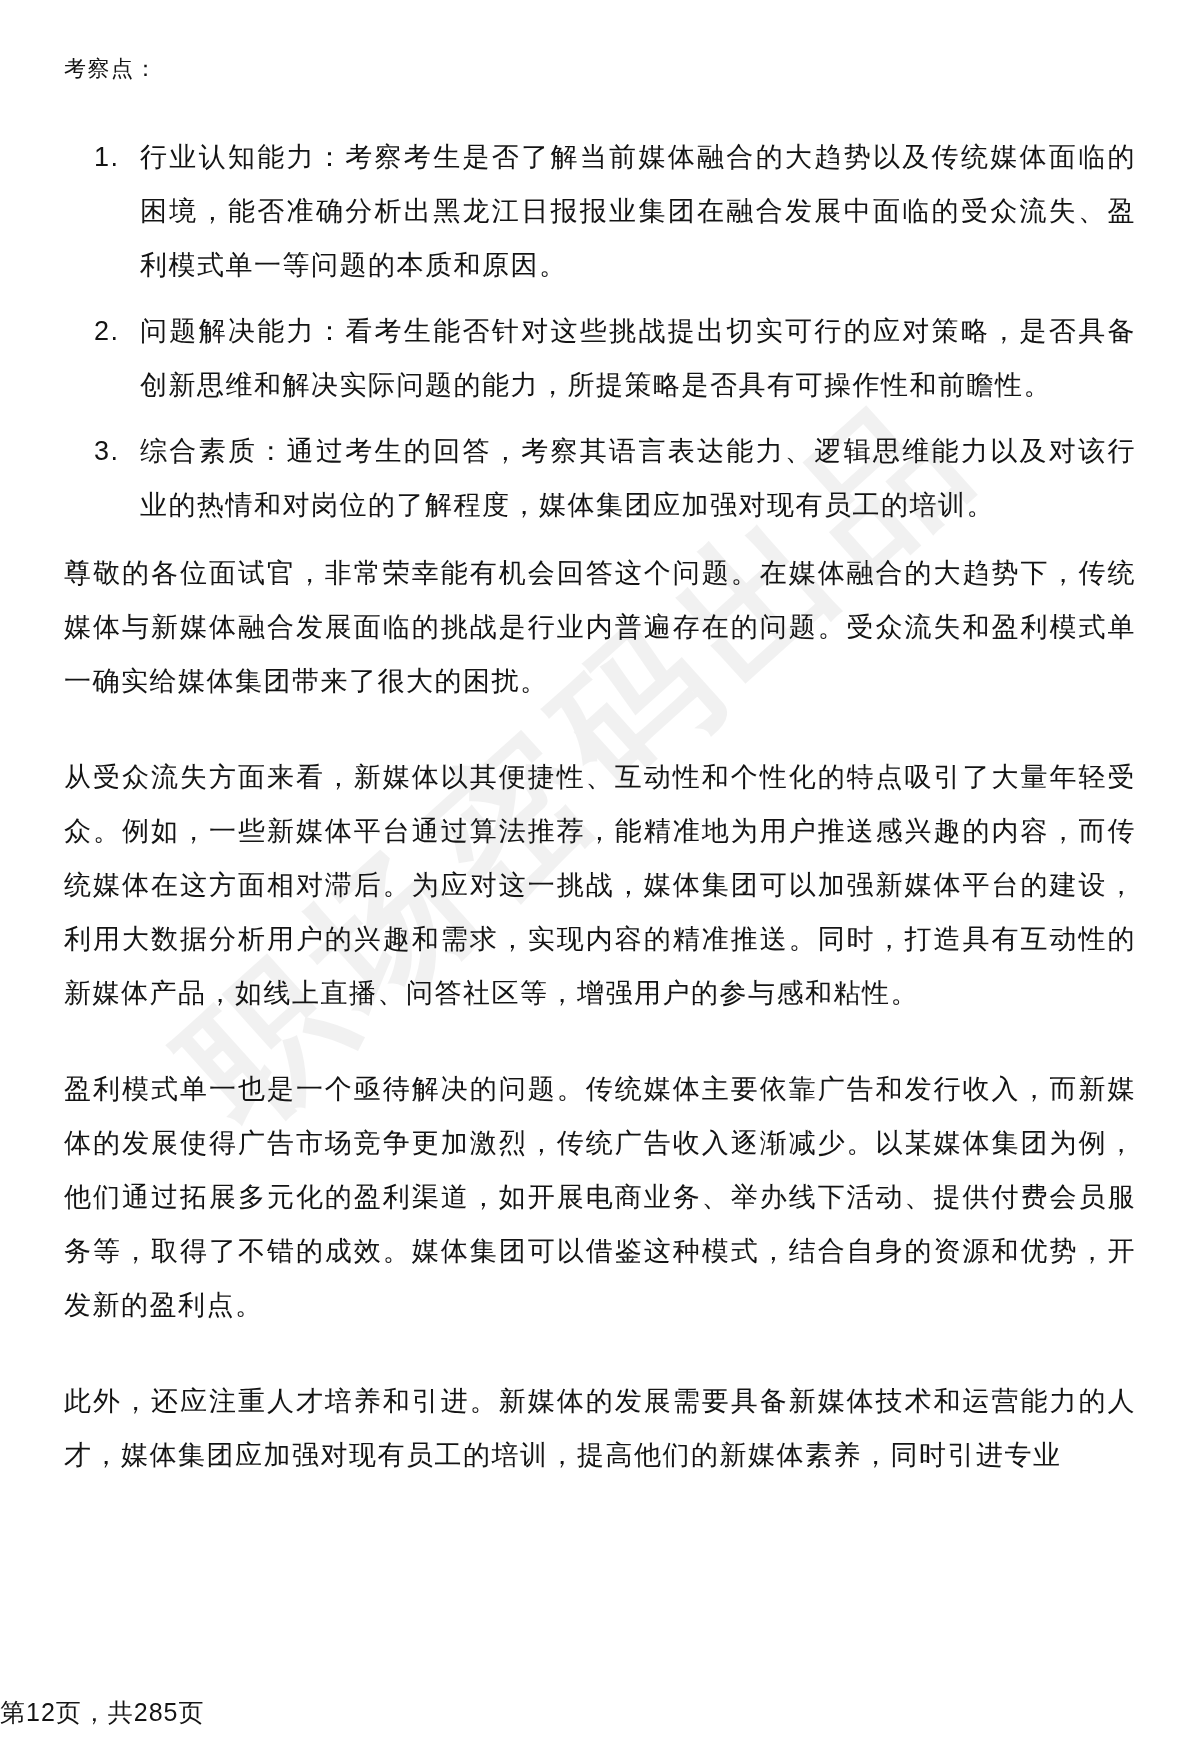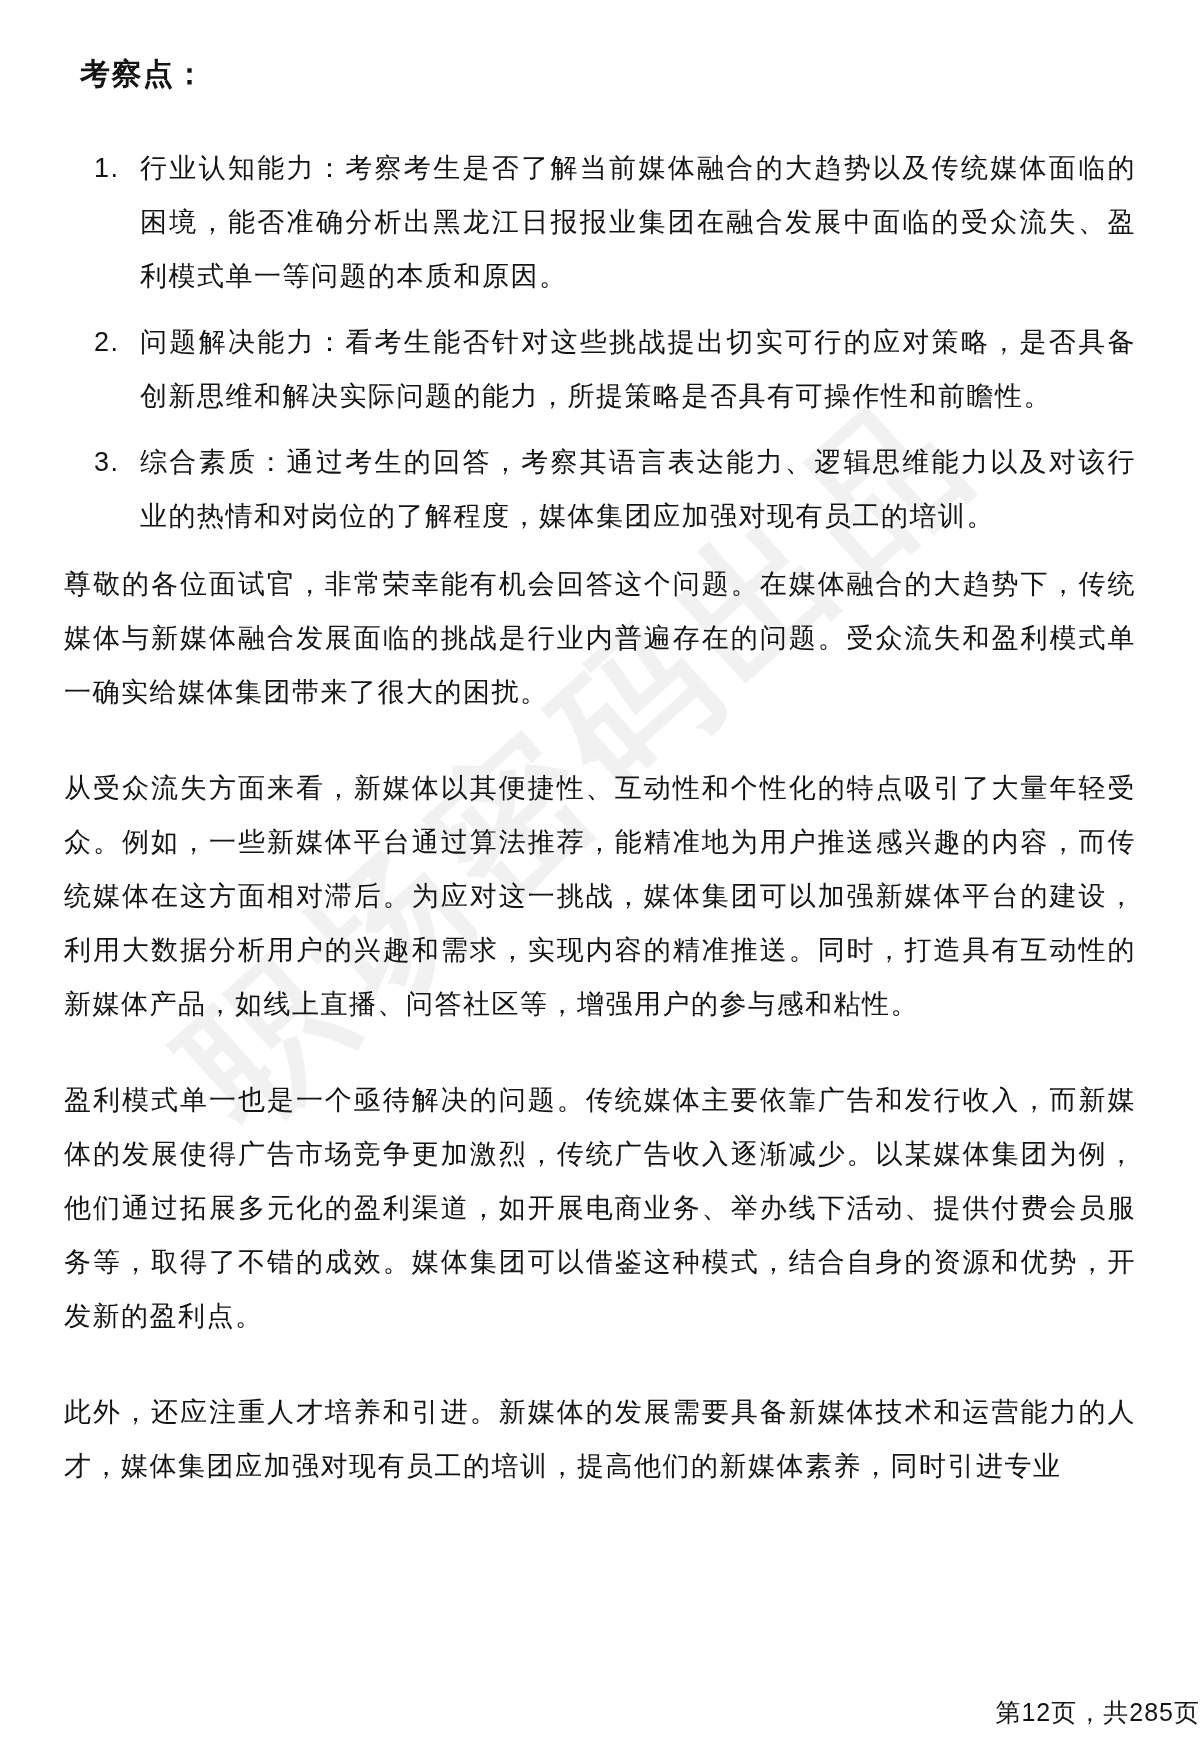--- a/index.html
+++ b/index.html
@@ -24,24 +24,24 @@
     font-weight: 700;
     letter-spacing: 16px;
     color: rgba(0, 0, 0, 0.055);
     white-space: nowrap;
     pointer-events: none;
     user-select: none;
     z-index: 0;
   }
   .content { position: relative; z-index: 1; }
   .section-heading {
-    font-size: 30px;
-    font-weight: 700;
+    font-size: 22px;
+    font-weight: 400;
     letter-spacing: 1.5px;
-    margin: 0 0 46px 16px;
+    margin: 0 0 46px 0;
   }
   .points { margin: 0 0 14px 0; padding-left: 30px; }
   .point {
     display: flex;
     font-size: 27px;
     line-height: 2.0;
     letter-spacing: 1.5px;
     margin: 0 0 12px 0;
   }
   .point .num { flex: none; width: 46px; }
@@ -58,21 +58,21 @@
     line-height: 2.0;
     letter-spacing: 1.5px;
     text-align: justify;
     margin: 0 0 42px 0;
   }
   .footer {
     position: absolute;
     left: 0;
     bottom: 26px;
     width: 100%;
-    text-align: right;
+    text-align: left;
     font-size: 25px;
     letter-spacing: 1px;
     color: #141414;
     z-index: 1;
   }
 </style>
 </head>
 <body>
 
 <div class="page">

